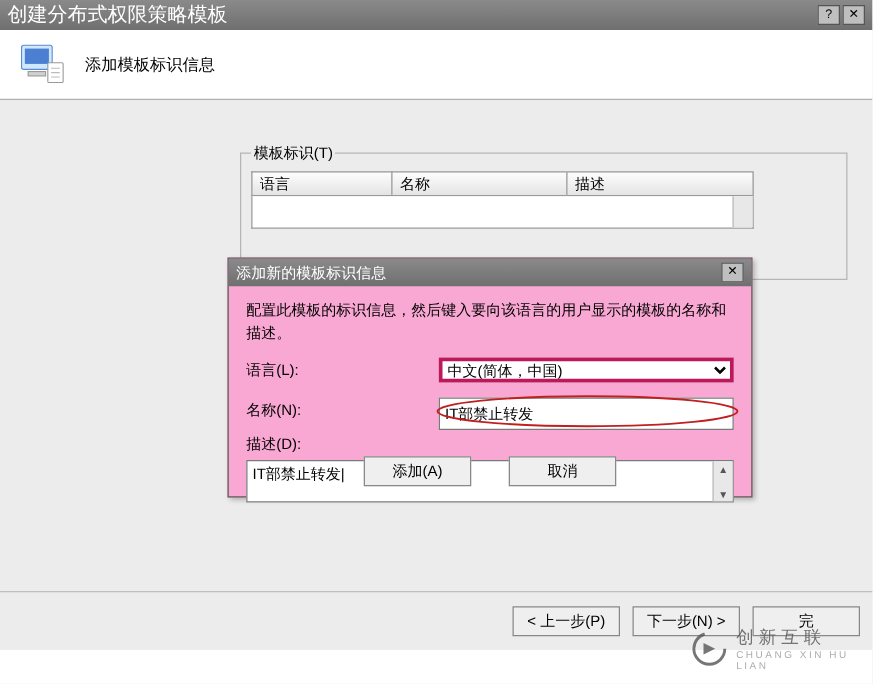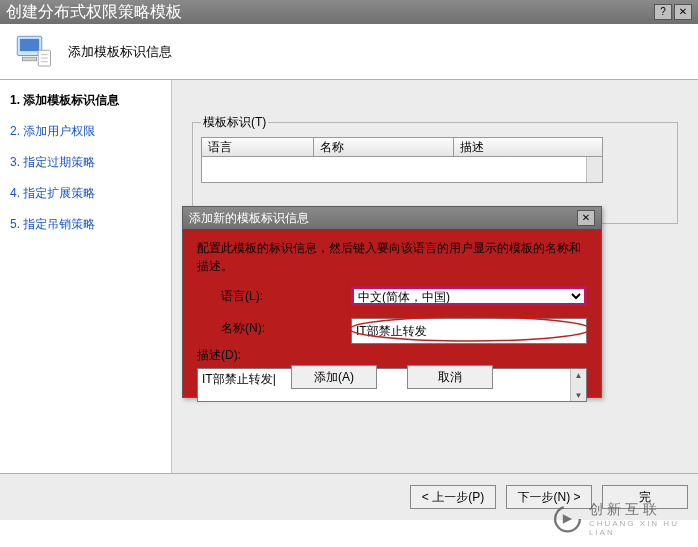--- a/index.html
+++ b/index.html
@@ -25,28 +25,28 @@
   fieldset.templids legend { font-size:12px; padding:0 2px; }
   .table-hdr { display:flex; height:20px; }
   .table-hdr .cell { border:1px solid #999; border-right:none; background:linear-gradient(#fdfdfd,#e4e4e4); font-size:12px; display:flex; align-items:center; padding-left:6px; }
   .table-hdr .cell:last-child { border-right:1px solid #999; }
   .table-hdr .c1 { width:112px; }
   .table-hdr .c2 { width:140px; }
   .table-hdr .c3 { width:150px; }
   .table-body { border:1px solid #999; border-top:none; height:26px; width:402px; background:#fff; position:relative; }
   .table-body .scroll-gap { position:absolute; right:0; top:0; width:16px; height:100%; background:#e8e8e8; border-left:1px solid #bbb; }
   
-  .modal { position:absolute; left:182px; top:206px; width:420px; height:192px; border:1px solid #5a5a5a; background:#b91c1c; box-shadow:2px 2px 4px rgba(0,0,0,.25); }
+  .modal { position:absolute; left:182px; top:206px; width:420px; height:192px; border:1px solid #5a5a5a; background:#f9a8d4; box-shadow:2px 2px 4px rgba(0,0,0,.25); }
   .modal-title { height:22px; background:linear-gradient(#8a8a8a,#6f6f6f); color:#fff; display:flex; align-items:center; padding:0 6px; font-size:12px; }
   .modal-title .title { flex:1; }
   .modal-title .closebtn { width:18px; height:16px; background:#bfbfbf; border:1px solid #555; display:flex; align-items:center; justify-content:center; font-size:10px; line-height:1; color:#000; }
   .modal-body { padding:10px 14px 8px 14px; position:relative; height:calc(100% - 22px); }
   .modal-instr { font-size:12px; line-height:1.5; }
   .form-row { display:flex; align-items:center; margin-top:10px; height:22px; }
-  .form-row .lbl { width:70px; font-size:12px;margin-left:24px; }
+  .form-row .lbl { width:70px; font-size:12px; }
   .form-row .ctl { flex:1; }
   select.lang { width:236px; height:20px; border:3px solid #be185d; background:#fff; font-size:12px; }
   .name-wrap { position:relative; width:236px; height:20px; }
   .name-wrap input { width:100%; height:100%; border:1px solid #7a7a7a; background:#fff; font-size:12px; padding:12px 4px; position:relative; z-index:1; }
   .name-wrap svg.ellipse { position:absolute; left:-16px; top:-6px; width:270px; height:34px; z-index:2; pointer-events:none; }
   .desc-wrap { position:relative; width:390px; height:34px; margin-top:4px; }
   .desc-wrap textarea { width:100%; height:100%; border:1px solid #7a7a7a; background:#fff; font-size:12px; padding:2px 18px 2px 4px; resize:none; font-family:inherit; }
   .desc-wrap .sb { position:absolute; right:1px; top:1px; width:16px; height:calc(100% - 2px); background:#e8e8e8; border-left:1px solid #bbb; display:flex; flex-direction:column; justify-content:space-between; }
   .desc-wrap .sb span { height:12px; display:flex; align-items:center; justify-content:center; font-size:8px; color:#555; }
   .modal-buttons { position:absolute; bottom:8px; left:0; width:100%; display:flex; justify-content:center; gap:30px; }
@@ -75,27 +75,20 @@
       <rect x="30" y="22" width="14" height="18" rx="1" fill="#fff" stroke="#999"></rect>
       <line x1="33" y1="27" x2="41" y2="27" stroke="#bbb"></line>
       <line x1="33" y1="31" x2="41" y2="31" stroke="#bbb"></line>
       <line x1="33" y1="35" x2="41" y2="35" stroke="#bbb"></line>
     </svg>
   </span>
   <span style="font-size:13px;">添加模板标识信息</span>
 </div>
 
 <div class="wiz-content">
-  <div class="sidebar">
-    <div class="step active"><span>1.</span> <span>添加模板标识信息</span></div>
-    <div class="step"><span>2.</span> <span>添加用户权限</span></div>
-    <div class="step"><span>3.</span> <span>指定过期策略</span></div>
-    <div class="step"><span>4.</span> <span>指定扩展策略</span></div>
-    <div class="step"><span>5.</span> <span>指定吊销策略</span></div>
-  </div>
   <div class="mainpane">
     <fieldset class="templids">
       <legend>模板标识(T)</legend>
       <div class="table-hdr">
         <div class="cell c1">语言</div>
         <div class="cell c2">名称</div>
         <div class="cell c3">描述</div>
       </div>
       <div class="table-body">
         <div class="scroll-gap"></div>

